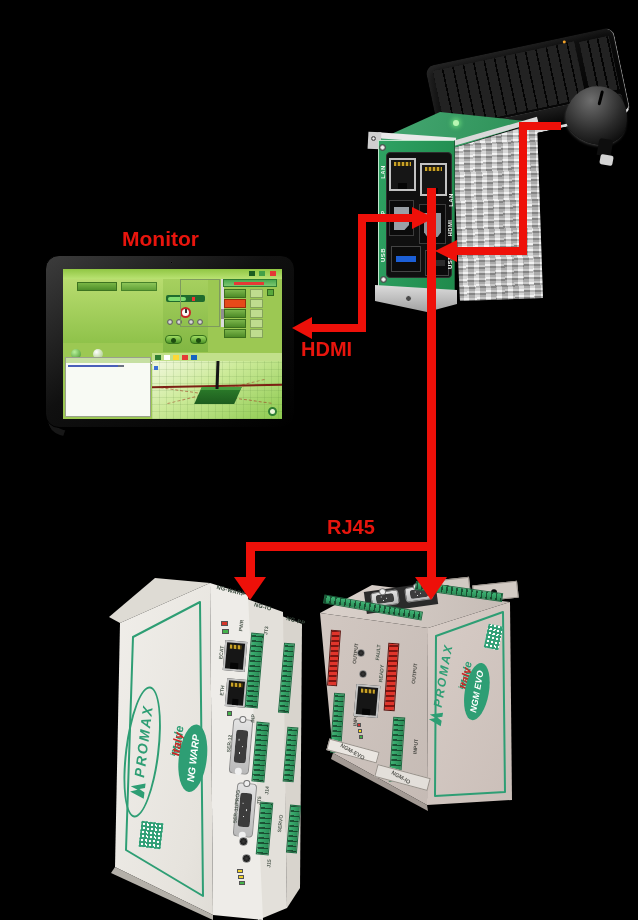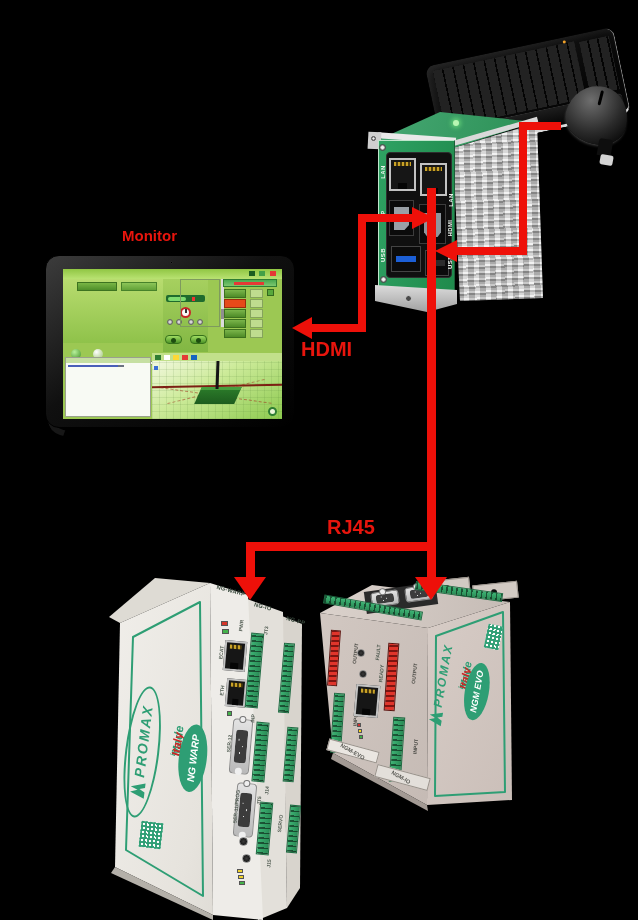--- a/index.html
+++ b/index.html
@@ -230,21 +230,21 @@
     <div class="pc-brhole"></div>
     <div class="pcv" style="left:2px;top:60px;">LAN</div>
     <div class="pcv" style="left:70px;top:88px;">LAN</div>
     <div class="pcv" style="left:2px;top:103px;">DP</div>
     <div class="pcv" style="left:69px;top:116px;">HDMI</div>
     <div class="pcv" style="left:2px;top:143px;">USB</div>
     <div class="pcv" style="left:69px;top:150px;">USB</div>
   </div>
 
   <div class="mon-stand"></div>
-  <div class="rlabel" style="left:122px;top:227px;font-size:15px;font-weight:600;">Monitor</div>
+  <div class="rlabel" style="left:122px;top:227px;font-size:21px;font-weight:600;">Monitor</div>
   <div class="monitor">
     <div class="mon-cam"></div>
     <div class="screen">
       <div class="sc-topbar"></div>
       <div class="ticon" style="left:186px;top:2px;background:#1b5e20;"></div>
       <div class="ticon" style="left:196px;top:2px;background:#43a047;"></div>
       <div class="ticon" style="left:207px;top:2px;background:#e53935;"></div>
       <div class="sc-left">
         <div class="coordrows">
             <div></div>

